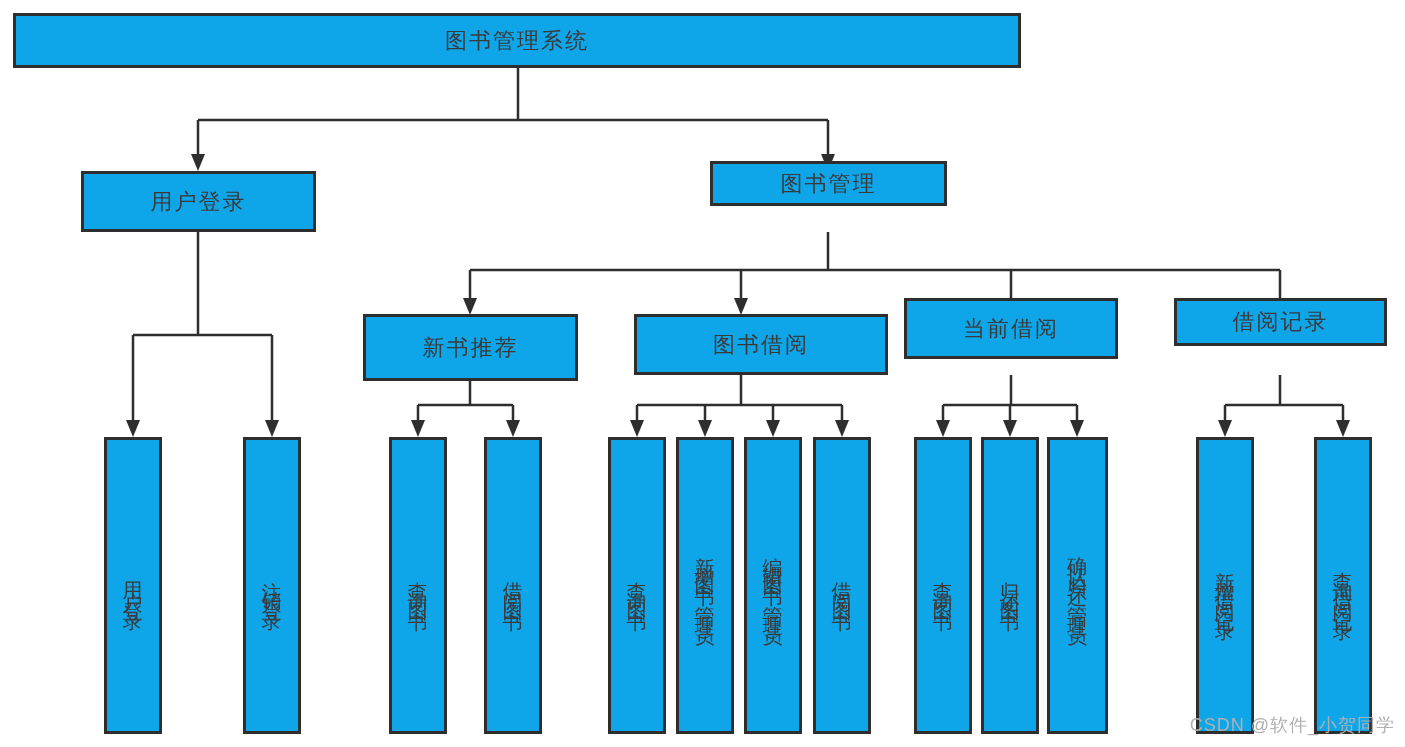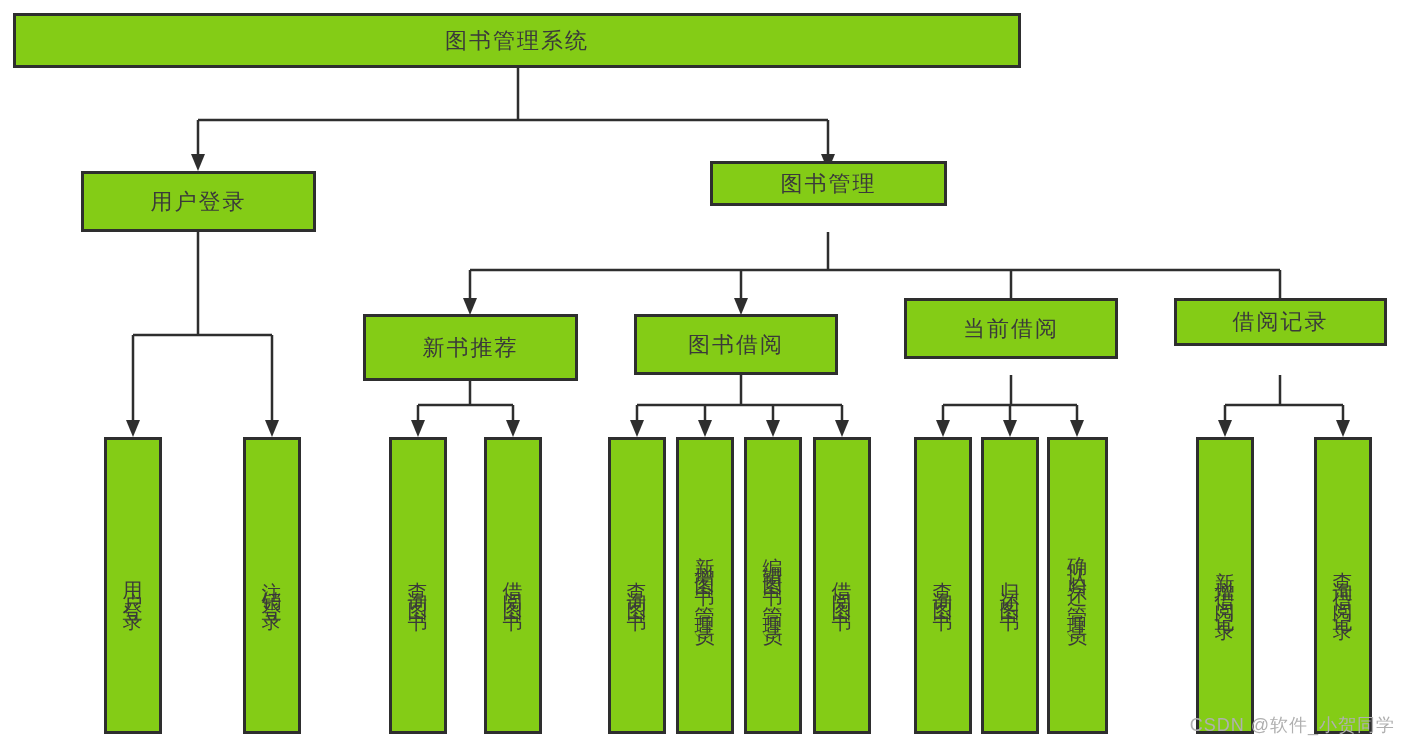--- a/index.html
+++ b/index.html
@@ -2,21 +2,21 @@
 <html><head>
 <meta charset="utf-8">
 <style>
   html,body{margin:0;padding:0;background:#ffffff;}
   .canvas{
     position:relative;width:1405px;height:747px;background:#ffffff;
     font-family:"Liberation Sans", sans-serif;overflow:hidden;
   }
   .connectors{position:absolute;left:0;top:0;width:1405px;height:747px;}
   .box{
-    position:absolute;box-sizing:border-box;background:#84cc16;
+    position:absolute;box-sizing:border-box;background:#0ea5e9;
     border:3px solid #2e2e2e;display:flex;align-items:center;justify-content:center;
     color:#3a3a3a;
   }
   .hbox{font-size:22px;letter-spacing:2px;white-space:nowrap;}
   .vbox .lbl{
     writing-mode:vertical-rl;text-orientation:mixed;
     font-size:20px;letter-spacing:10px;line-height:1.1;
   }
   .watermark{
     position:absolute;right:10px;top:713px;z-index:5;
@@ -75,21 +75,21 @@
   <div class="box hbox" style="left:81px;top:171px;width:235px;height:61px">
     <span class="lbl">用户登录</span>
   </div>
   <div class="box hbox" style="left:710px;top:161px;width:237px;height:45px">
     <span class="lbl">图书管理</span>
   </div>
 
   <div class="box hbox" style="left:363px;top:314px;width:215px;height:67px">
     <span class="lbl">新书推荐</span>
   </div>
-  <div class="box hbox" style="left:634px;top:314px;width:204px;height:61px">
+  <div class="box hbox" style="left:634px;top:314px;width:254px;height:61px">
     <span class="lbl">图书借阅</span>
   </div>
   <div class="box hbox" style="left:904px;top:298px;width:214px;height:61px">
     <span class="lbl">当前借阅</span>
   </div>
   <div class="box hbox" style="left:1174px;top:298px;width:213px;height:48px">
     <span class="lbl">借阅记录</span>
   </div>
 
   <div class="box vbox" style="left:104px;top:437px;width:58px;height:297px">

